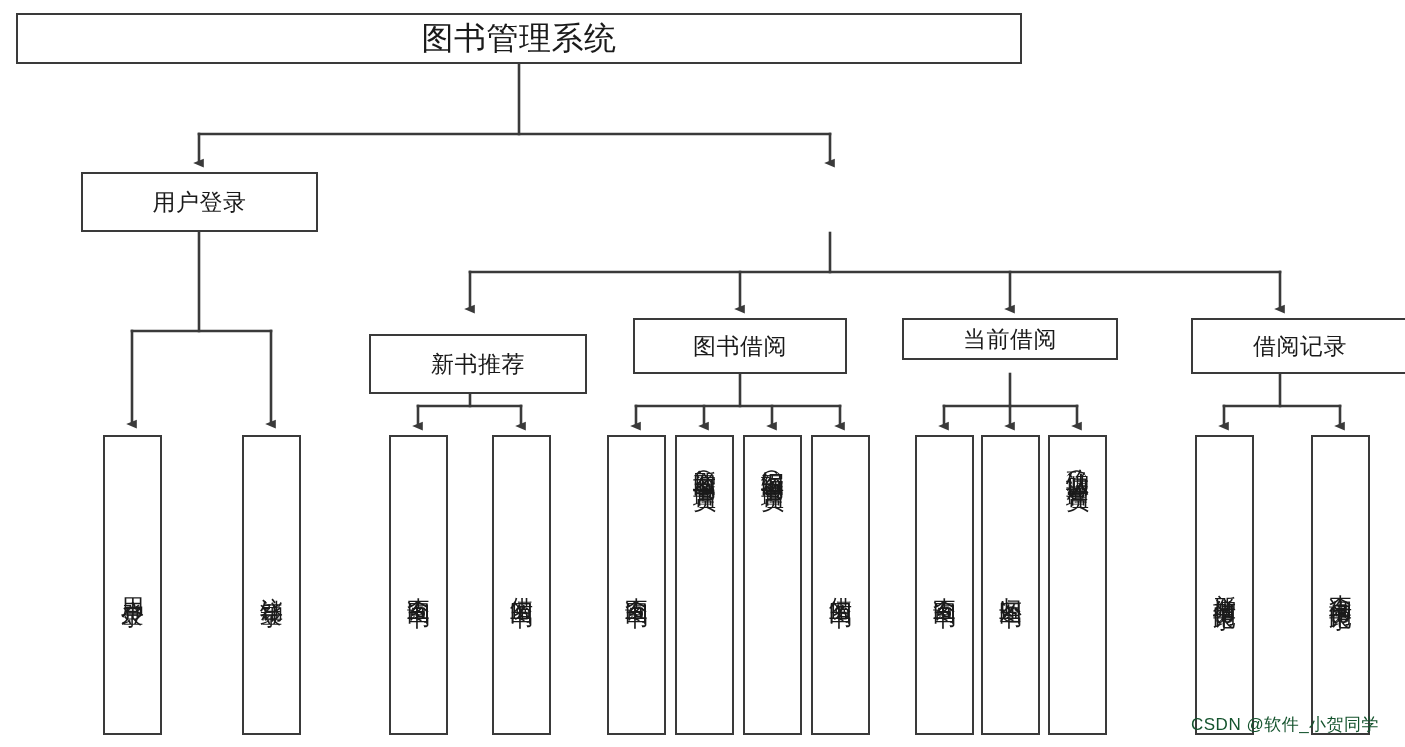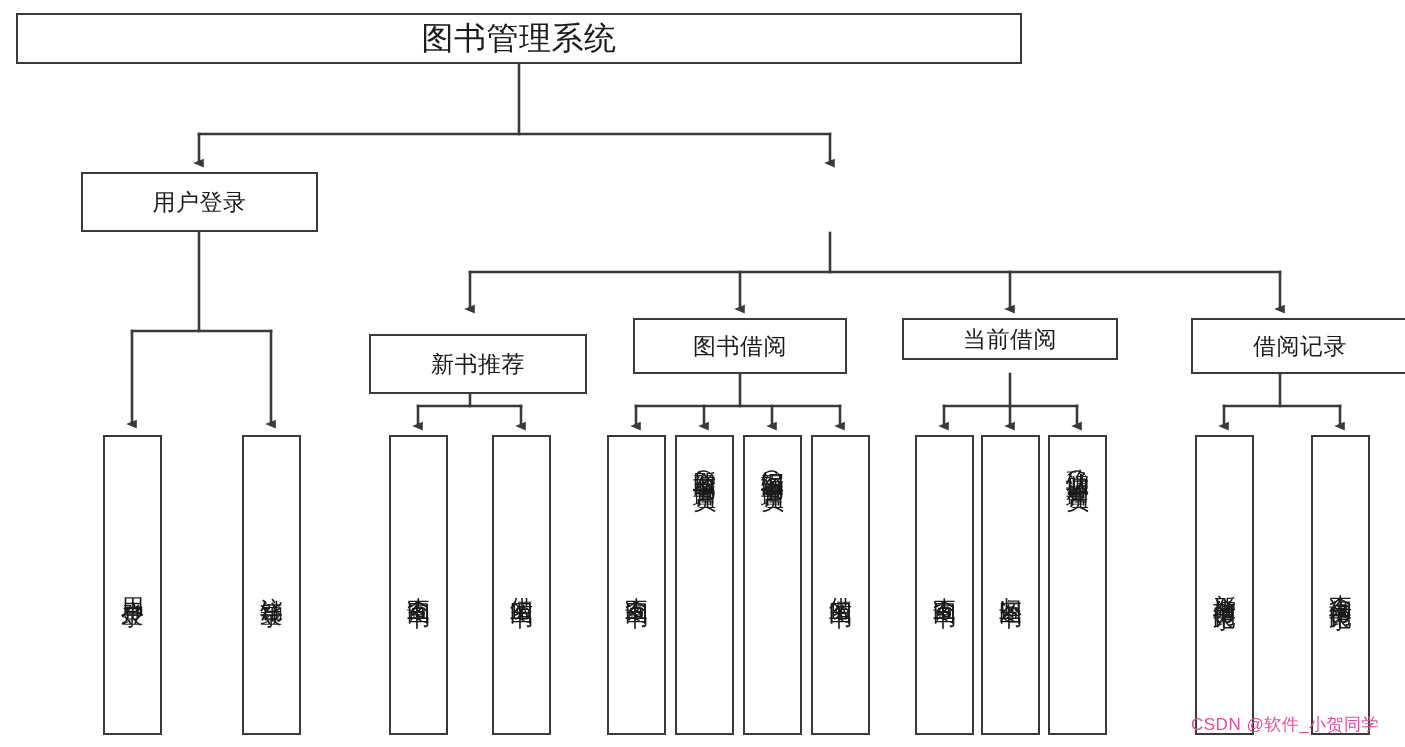--- a/index.html
+++ b/index.html
@@ -64,21 +64,21 @@
     margin-top: auto;
     margin-bottom: auto;
   }
   .node.vert.center {
     align-items: center;
     padding-top: 0;
   }
   .watermark {
     position: absolute;
     font-size: 17px;
-    color: #ec4899;
+    color: #14532d;
     white-space: nowrap;
     letter-spacing: 0.5px;
   }
 </style>
 </head>
 <body>
 
 <div id="canvas">
 
   <svg class="wires" viewBox="0 0 1405 747" xmlns="http://www.w3.org/2000/svg">

